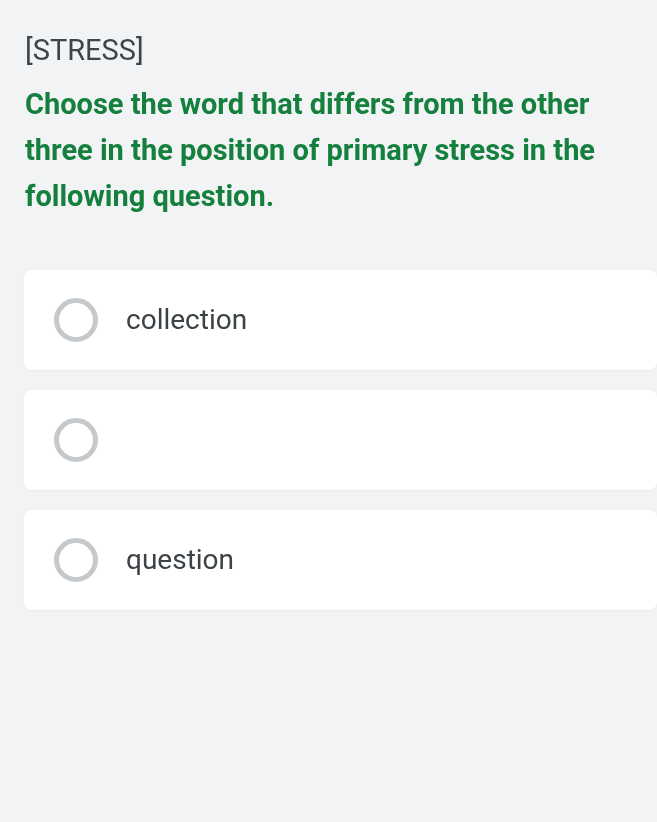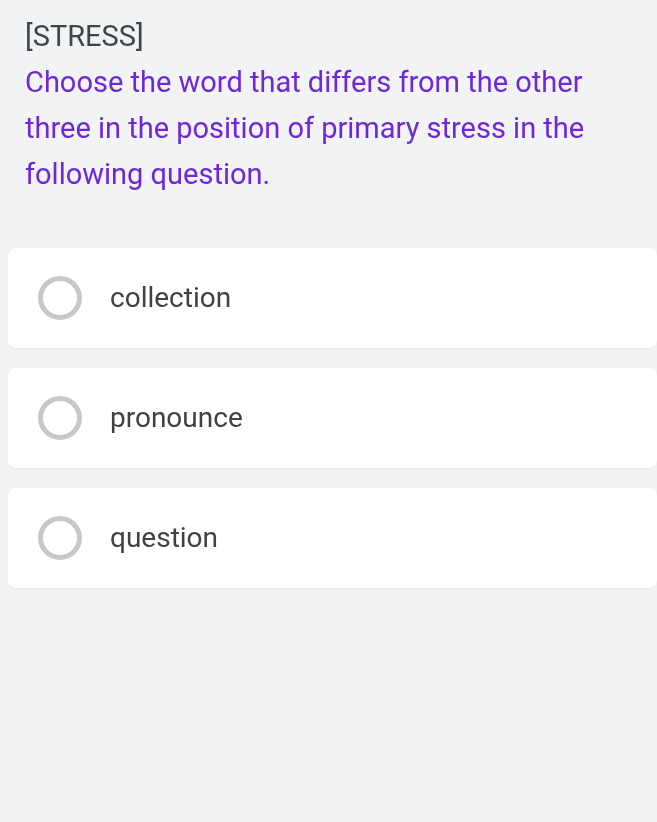--- a/index.html
+++ b/index.html
@@ -8,38 +8,38 @@
       box-sizing: border-box;
     }
     body {
       background-color: #f2f3f5;
       font-family: -apple-system, BlinkMacSystemFont, 'Segoe UI', Roboto, Helvetica, Arial, sans-serif;
       width: 657px;
       min-height: 822px;
       padding: 0;
     }
     .question-container {
-      padding: 16px 25px 0 25px;
+      padding: 30px 25px 0 25px;
     }
     .question-tag {
       font-size: 29px;
       color: #3e4549;
       font-weight: 400;
       line-height: 1.4;
     }
     .question-text {
       font-size: 29px;
-      color: #6d28d9;
-      font-weight: 400;
+      color: #15803d;
+      font-weight: 700;
       line-height: 1.6;
-      margin-top: 2px;
+      margin-top: 10px;
     }
     .options-container {
       margin-top: 50px;
-      padding-left: 8px;
+      padding-left: 24px;
     }
     .option-card {
       background-color: #ffffff;
       border-radius: 8px;
       padding: 28px 30px;
       margin-bottom: 20px;
       display: flex;
       align-items: center;
       box-shadow: 0 1px 2px rgba(0,0,0,0.04);
       cursor: pointer;
@@ -66,19 +66,18 @@
   <div class="question-text">Choose the word that differs from the other three in the position of primary stress in the following question.</div>
 </div>
 
 <div class="options-container">
   <div class="option-card">
     <div class="radio-circle"></div>
     <div class="option-label">collection</div>
   </div>
   <div class="option-card">
     <div class="radio-circle"></div>
-    <div class="option-label">pronounce</div>
   </div>
   <div class="option-card">
     <div class="radio-circle"></div>
     <div class="option-label">question</div>
   </div>
 </div>
 
 </body></html>

